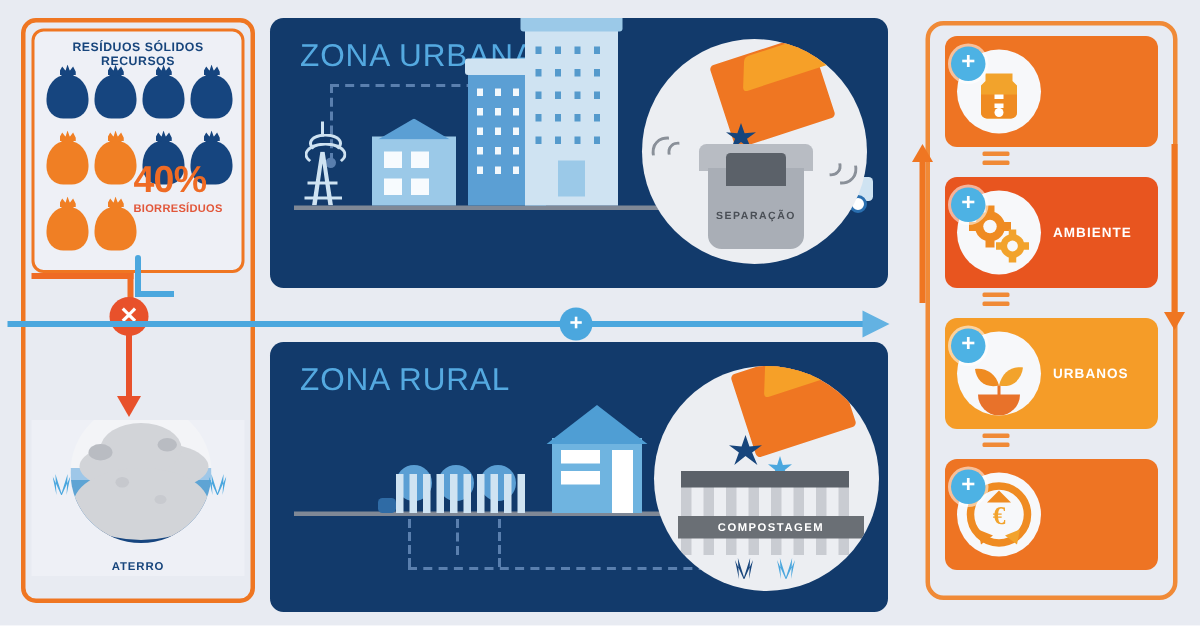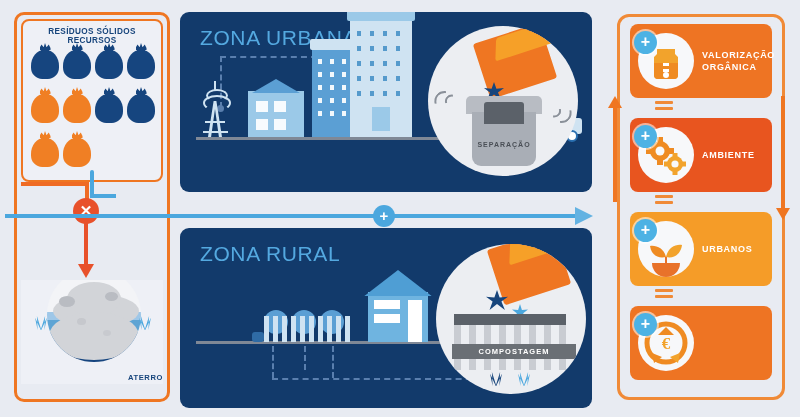--- a/index.html
+++ b/index.html
@@ -83,21 +83,21 @@
   #w2{top:52px;height:13px;background:#5ea4d4;}
   #w3{top:65px;height:20px;background:#2a6fb0;}
   #w4{top:85px;height:19px;background:#16457f;}
   .rubble{position:absolute;background:#d2d4d8;border-radius:50%;}
   .rubble-dk{position:absolute;background:#b9bcc2;border-radius:50%;}
   .grass{position:absolute;width:12px;height:14px;background:#4ba7de;
     clip-path:polygon(48% 100%,0% 10%,22% 100%,16% 0%,50% 92%,84% 0%,78% 100%,100% 10%,52% 100%);}
   .fly{position:absolute;width:9px;height:8px;background:#17457c;
     clip-path:polygon(50% 100%,0% 18%,40% 45%,24% 0%,62% 40%,100% 10%,62% 62%);}
   #aterro-label{
-    position:absolute;left:0;bottom:2px;width:100%;text-align:right;
+    position:absolute;left:0;bottom:2px;width:100%;text-align:center;
     font-size:7.6px;font-weight:bold;letter-spacing:.6px;color:#17457c;
   }
 
   
   .zone{
     position:absolute;left:180px;width:412px;height:180px;
     background:#123a6b;border-radius:9px;overflow:hidden;
   }
   #zone-urbana{top:12px;}
   #zone-rural{top:228px;}
@@ -268,20 +268,24 @@
           </div>
         </div>
         <div class="bag-cell" style="left: 32px; top: 88px;">
           <div class="bag orange">
             <div class="knot"></div>
             <div class="neck"></div>
             <div class="body"></div>
           </div>
         </div>
       </div>
+    <div id="pct-wrap">
+      <div id="pct">40%</div>
+      <div id="pct-sub">BIORRESÍDUOS</div>
+    </div>
   </div>
 
   <div id="orange-elbow">
     <div class="h"></div>
     <div class="v"></div>
   </div>
 
   <div id="blue-branch">
     <div class="v"></div>
     <div class="c"></div>
@@ -505,21 +509,20 @@
     <div class="obox-icon">
       <div class="plus-badge">+</div>
       <svg viewBox="0 0 56 56" width="56" height="56">
         <path d="M19 16h18v5l3 3v18a4 4 0 0 1-4 4H20a4 4 0 0 1-4-4V24l3-3z" fill="#f2a32c"></path>
         <path d="M16 30h24v12a4 4 0 0 1-4 4H20a4 4 0 0 1-4-4z" fill="#ef8b22"></path>
         <rect x="25" y="30" width="6" height="3" fill="#fff"></rect>
         <rect x="25" y="36" width="6" height="3" fill="#fff"></rect>
         <circle cx="28" cy="42" r="3" fill="#fff"></circle>
       </svg>
     </div>
-    <div class="obox-label">VALORIZAÇÃO<br>ORGÂNICA</div>
   </div>
   <div class="eq" id="eq-0" title="=">
       <span></span>
       <span></span>
     </div>
 
   <div class="obox" id="obox-1">
     <div class="obox-icon">
       <div class="plus-badge">+</div>
       <svg viewBox="0 0 56 56" width="56" height="56">

